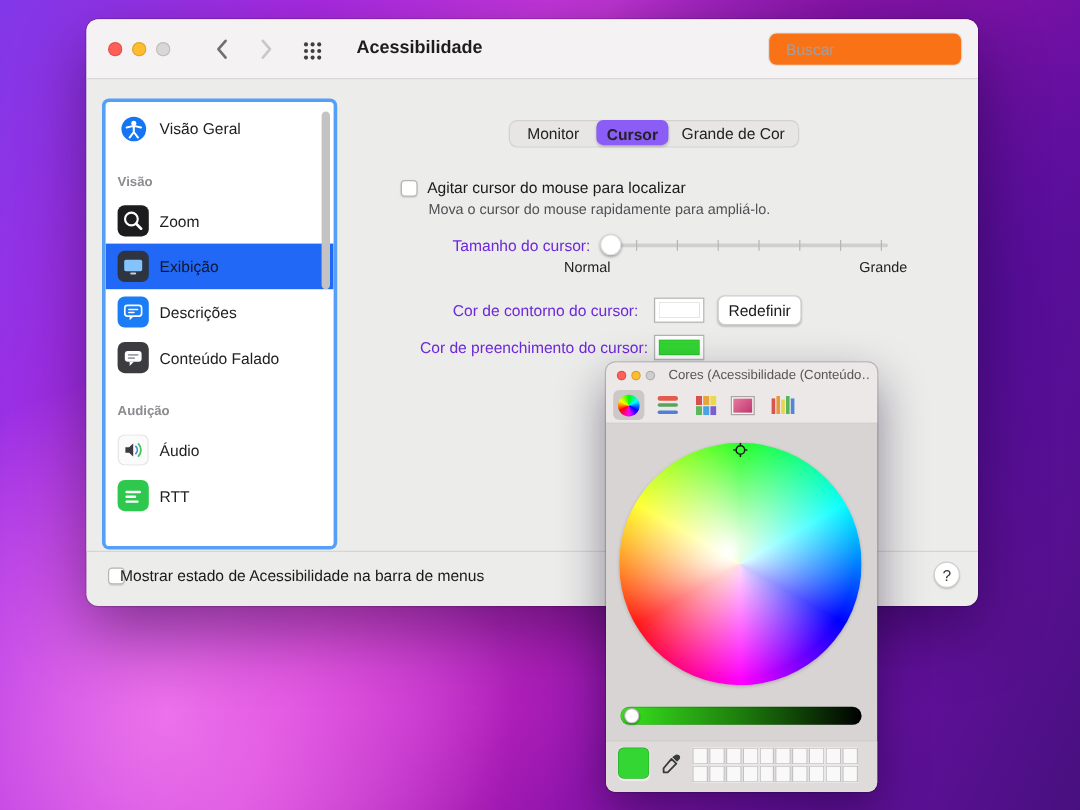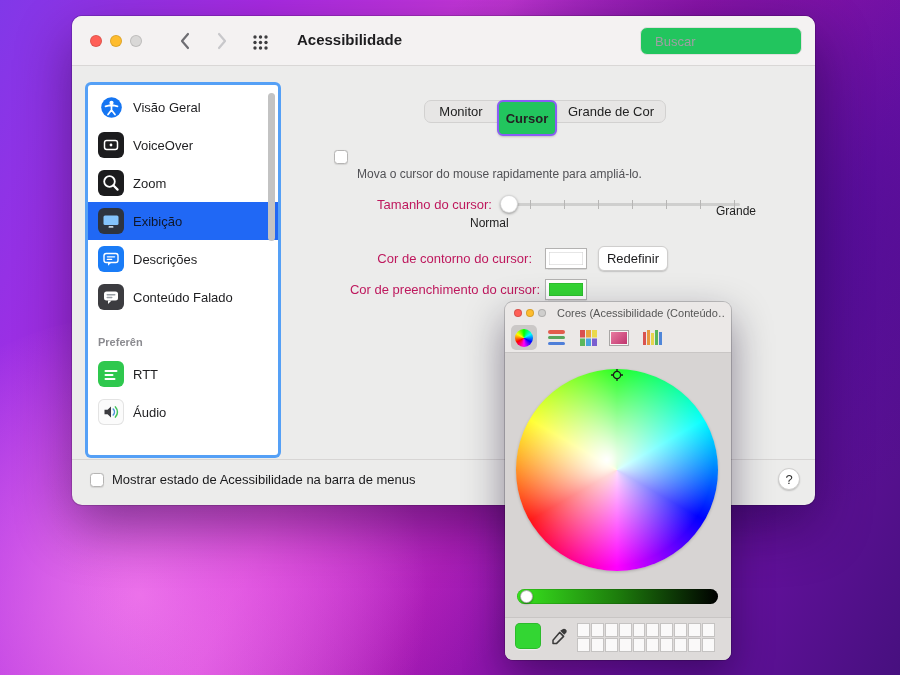--- a/index.html
+++ b/index.html
@@ -27,21 +27,21 @@
   .l-red { left:18px; background:#ff5f57; }
   .l-yellow { left:38px; background:#febc2e; }
   .l-gray { left:58px; background:#d9d8d7; }
   .navbtn { position:absolute; top:13px; width:24px; height:24px; display:flex;
     align-items:center; justify-content:center; background:none; border:none; }
   .nav-back { left:100px; } .nav-fwd { left:138px; }
   .gridbtn { position:absolute; left:178px; top:16px; width:20px; height:20px;
     background:none; border:none; display:flex; align-items:center; justify-content:center; }
   .win-title { position:absolute; left:225px; top:15px; font-size:15px; font-weight:700; color:#1d1d1f; }
   .search { position:absolute; right:13px; top:11px; width:162px; height:28px;
-    background:#22c55e; border:1px solid #e2dfdf; border-radius:7px;
+    background:#f97316; border:1px solid #e2dfdf; border-radius:7px;
     display:flex; align-items:center; padding:0 8px; gap:6px; }
   .search input { flex:1; border:none; background:transparent; outline:none;
     font-size:13px; color:#333; font-family:"Liberation Sans", sans-serif; }
   .search input::placeholder { color:#9f9fa3; }
 
   .window-body { position:absolute; left:0; top:50px; width:100%; height:393px; background:#ececeb; }
   .footer-sep { position:absolute; left:0; top:443px; width:100%; height:1px; background:#d7d5d4; }
 
   
   .sidebar { position:absolute; left:16px; top:69px; width:190px; height:370px;
@@ -64,36 +64,36 @@
   .i-green { background:#2fc84e; }
   .sscroll { position:absolute; right:3px; top:8px; width:7px; height:148px;
     background:#c3c3c3; border-radius:4px; }
 
   
   .segmented { position:absolute; left:352px; top:84px; height:23px; display:flex;
     background:#e7e6e5; border:1px solid #d2d1d0; border-radius:7px; }
   .seg { border:none; background:transparent; font-size:13px; color:#222; height:21px;
     font-family:"Liberation Sans", sans-serif; }
   .seg-monitor { width:72px; } .seg-cursor { width:60px; } .seg-filters { width:108px; }
-  .seg.selected { background:#22c55e; border:2px solid #8b5cf6; border-radius:6px;
-    font-weight:700; box-shadow:0 1px 2px rgba(0,0,0,.18); margin:-1px 0; height:36px; }
+  .seg.selected { background:#8b5cf6; border:5px solid #8b5cf6; border-radius:6px;
+    font-weight:700; box-shadow:0 1px 2px rgba(0,0,0,.18); margin:-1px 0; height:21px; }
 
   .checkbox { position:absolute; width:14px; height:14px; background:#fff;
     border:1px solid #b6b5b4; border-radius:3.5px; box-shadow:0 0.5px 1px rgba(0,0,0,.1); }
   .lbl { position:absolute; font-size:13px; color:#1a1a1c; }
   .hint { position:absolute; left:285px; top:151px; font-size:12px; color:#515155; }
-  .rlabel { position:absolute; width:260px; text-align:right; font-size:13px; color:#be185d; }
+  .rlabel { position:absolute; width:260px; text-align:right; font-size:13px; color:#6d28d9; }
 
   .slider { position:absolute; left:428px; top:179px; width:240px; height:18px; }
   .track { position:absolute; left:0; top:8px; width:100%; height:3px; background:#cfcfce; border-radius:2px; }
   .tick { position:absolute; top:5px; width:1px; height:9px; background:#b7b6b5; }
   .knob { position:absolute; left:0; top:0; width:18px; height:18px; border-radius:50%;
     background:#fff; border:0.5px solid rgba(0,0,0,.15); box-shadow:0 1px 2.5px rgba(0,0,0,.35); }
   .slider-min { position:absolute; left:398px; top:200px; font-size:12px; color:#222; }
-  .slider-max { position:absolute; left:644px; top:188px; font-size:12px; color:#222; }
+  .slider-max { position:absolute; left:644px; top:200px; font-size:12px; color:#222; }
 
   .well { position:absolute; width:42px; height:21px; background:#fff;
     border:1px solid #b3b2b1; padding:3px; box-shadow:0 0.5px 1px rgba(0,0,0,.1); }
   .well-inner { width:100%; height:100%; box-shadow:inset 0 0 0 0.5px rgba(0,0,0,.2); }
   .btn-reset { position:absolute; left:526px; top:230px; width:70px; height:25px;
     background:#fff; border:0.5px solid #cfcecd; border-radius:6px; font-size:13px; color:#1a1a1c;
     box-shadow:0 1px 1.5px rgba(0,0,0,.18); font-family:"Liberation Sans", sans-serif; }
 
   .helpbtn { position:absolute; left:706px; top:452px; width:22px; height:22px; border-radius:50%;
     background:#fff; border:0.5px solid #cfcecd; box-shadow:0 1px 1.5px rgba(0,0,0,.18);
@@ -207,30 +207,24 @@
         <span class="sicon i-white">
           <svg width="23" height="23" viewBox="0 0 23 23">
             <circle cx="11.5" cy="11.5" r="10.3" fill="#1575f2"></circle>
             <circle cx="11.5" cy="6.8" r="2.1" fill="#fff"></circle>
             <path d="M5.5 10.3 L11.5 8.9 L17.5 10.3 M11.5 8.9 V14 M11.5 14 L8 18.6 M11.5 14 L15 18.6" fill="none" stroke="#fff" stroke-width="1.7" stroke-linecap="round" stroke-linejoin="round"></path>
           </svg>
         </span>
         <span class="slabel">Visão Geral</span>
       </div>
 
-
-      <div class="srow">
-        <span class="sicon i-black">
-          <svg width="22" height="22" viewBox="0 0 22 22">
-            <rect x="4.5" y="6.5" width="13" height="9" rx="2.2" fill="none" stroke="#fff" stroke-width="1.5"></rect>
-            <circle cx="11" cy="11" r="1.4" fill="#fff"></circle>
-          </svg>
-        </span>
-        <span class="slabel">VoiceOver</span>
-      </div>
+      <div class="ssection">
+        <span>Visão</span>
+      </div>
+
 
       <div class="srow">
         <span class="sicon i-black">
           <svg width="22" height="22" viewBox="0 0 22 22">
             <circle cx="9.5" cy="9.5" r="5.3" fill="none" stroke="#fff" stroke-width="1.8"></circle>
             <path d="M13.5 13.5 L17.6 17.6" stroke="#fff" stroke-width="2.2" stroke-linecap="round"></path>
           </svg>
         </span>
         <span class="slabel">Zoom</span>
       </div>
@@ -263,55 +257,56 @@
             <rect x="4" y="5.5" width="14" height="9" rx="2.5" fill="#fff"></rect>
             <path d="M8 14.5 v3.4 l3.6 -3.4 z" fill="#fff"></path>
             <rect x="6.5" y="8" width="9" height="1.4" rx="0.7" fill="#9aa0a6"></rect>
             <rect x="6.5" y="10.8" width="6" height="1.4" rx="0.7" fill="#9aa0a6"></rect>
           </svg>
         </span>
         <span class="slabel">Conteúdo Falado</span>
       </div>
 
       <div class="ssection">
-        <span>Preferên</span>
+        <span>Audição</span>
+      </div>
+
+      <div class="srow">
+        <span class="sicon i-audio">
+          <svg width="22" height="22" viewBox="0 0 22 22">
+            <path d="M4.5 8.8 H7.6 L11 5.6 V16.4 L7.6 13.2 H4.5 z" fill="#3b3b3f"></path>
+            <path d="M13.2 8 a4.3 4.3 0 0 1 0 6" fill="none" stroke="#4a90d9" stroke-width="1.5" stroke-linecap="round"></path>
+            <path d="M15.4 5.9 a7.4 7.4 0 0 1 0 10.2" fill="none" stroke="#43c45a" stroke-width="1.5" stroke-linecap="round"></path>
+          </svg>
+        </span>
+        <span class="slabel">Áudio</span>
       </div>
 
       <div class="srow">
         <span class="sicon i-green">
           <svg width="22" height="22" viewBox="0 0 22 22">
             <rect x="4.5" y="7" width="13" height="2" rx="1" fill="#fff"></rect>
             <rect x="4.5" y="11" width="9" height="2" rx="1" fill="#fff"></rect>
             <rect x="4.5" y="15" width="11" height="2" rx="1" fill="#fff"></rect>
           </svg>
         </span>
         <span class="slabel">RTT</span>
-      </div>
-
-      <div class="srow">
-        <span class="sicon i-audio">
-          <svg width="22" height="22" viewBox="0 0 22 22">
-            <path d="M4.5 8.8 H7.6 L11 5.6 V16.4 L7.6 13.2 H4.5 z" fill="#3b3b3f"></path>
-            <path d="M13.2 8 a4.3 4.3 0 0 1 0 6" fill="none" stroke="#4a90d9" stroke-width="1.5" stroke-linecap="round"></path>
-            <path d="M15.4 5.9 a7.4 7.4 0 0 1 0 10.2" fill="none" stroke="#43c45a" stroke-width="1.5" stroke-linecap="round"></path>
-          </svg>
-        </span>
-        <span class="slabel">Áudio</span>
       </div>
 
       <div class="sscroll"></div>
     </div>
 
     <div class="segmented">
       <button class="seg seg-monitor">Monitor</button>
       <button class="seg seg-cursor selected">Cursor</button>
       <button class="seg seg-filters">Grande de Cor</button>
     </div>
 
     <span class="checkbox" style="left:262px; top:134px;"></span>
+    <span class="lbl" style="left:284px; top:133px;">Agitar cursor do mouse para localizar</span>
     <span class="hint">Mova o cursor do mouse rapidamente para ampliá-lo.</span>
 
     <span class="rlabel" style="left:220px; top:181px; width:200px;">Tamanho do cursor:</span>
     <div class="slider">
       <div class="track"></div>
       <span class="tick" style="left:30px;"></span>
       <span class="tick" style="left:64px;"></span>
       <span class="tick" style="left:98px;"></span>
       <span class="tick" style="left:132px;"></span>
       <span class="tick" style="left:166px;"></span>
@@ -328,21 +323,21 @@
     </div>
     <button class="btn-reset">Redefinir</button>
 
     <span class="rlabel" style="left:208px; top:266px;">Cor de preenchimento do cursor:</span>
     <div class="well" style="left:473px; top:263px;">
       <div class="well-inner" style="background-color: rgb(51, 214, 51);"></div>
     </div>
 
     <div class="footer-sep"></div>
     <span class="checkbox" style="left:18px; top:457px;"></span>
-    <span class="lbl" style="left:40px; top:456px;">Mostrar estado de Acessibilidade na barra de menus</span>
+    <span class="lbl" style="left:28px; top:456px;">Mostrar estado de Acessibilidade na barra de menus</span>
     <button class="helpbtn">?</button>
   </div>
 
   <div class="cpanel">
     <div class="cp-head">
       <span class="mlight ml-red"></span>
       <span class="mlight ml-yellow"></span>
       <span class="mlight ml-gray"></span>
       <div class="cp-title">Cores (Acessibilidade (Conteúdo…</div>
 

